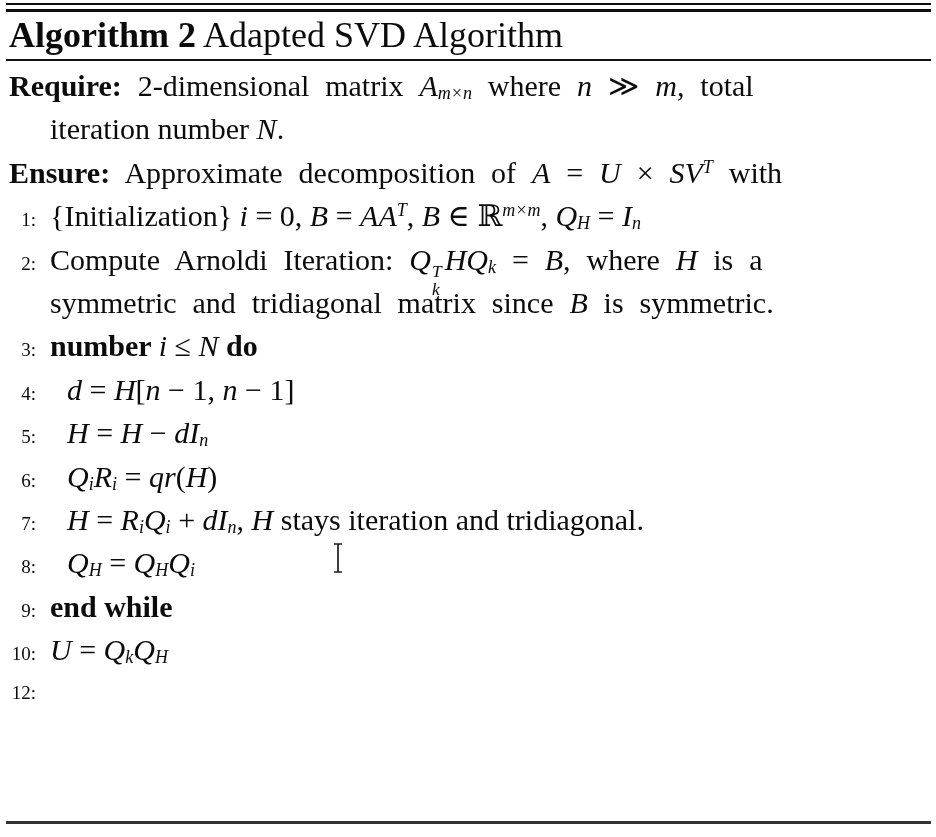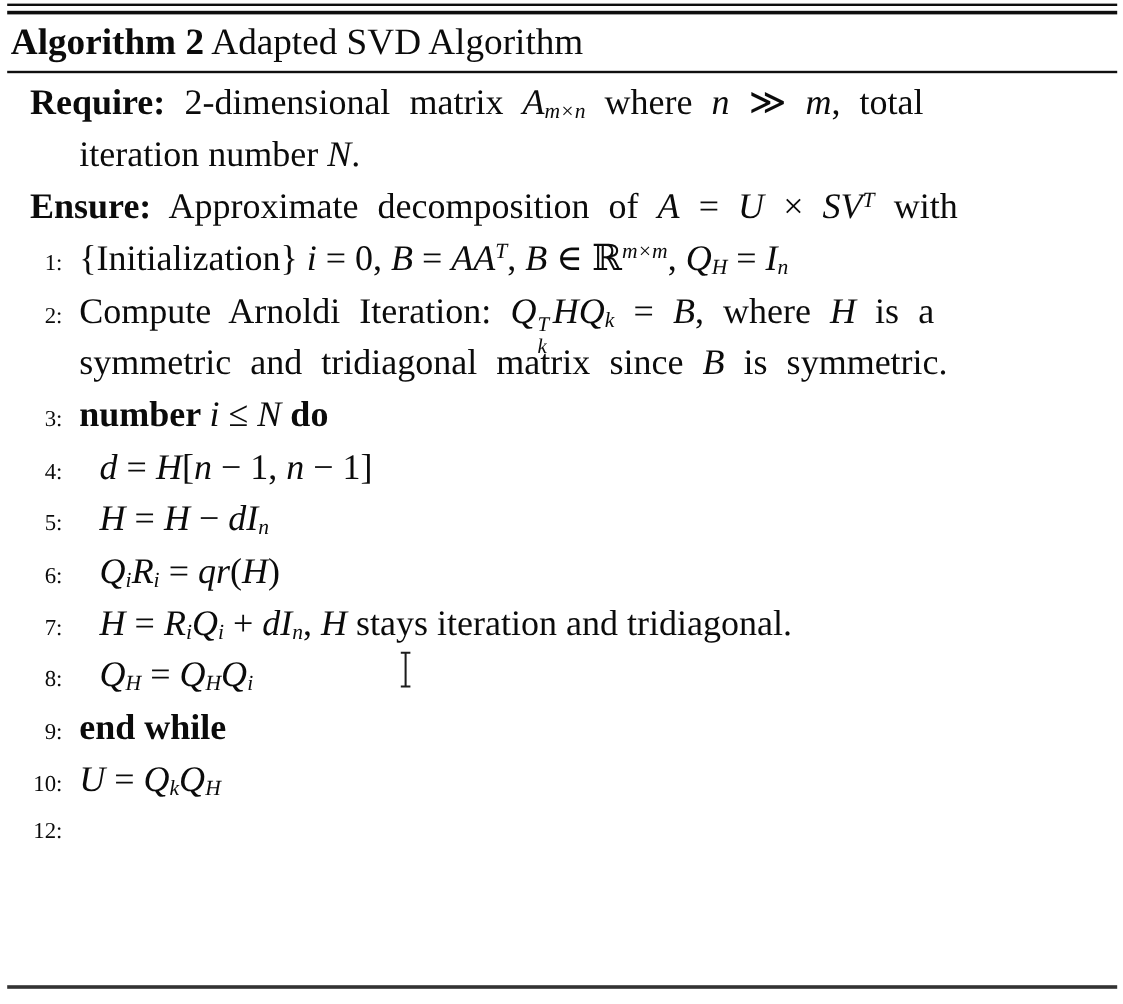--- a/index.html
+++ b/index.html
@@ -12,27 +12,27 @@
     overflow:hidden;
   }
   .rule{position:absolute;left:6px;right:5px;}
   .rule-top-thin{top:3px;height:2px;background:#0e0e0e;}
   .rule-top-thick{top:9px;height:3px;background:#0e0e0e;}
   .rule-header{top:59px;height:2px;background:#101010;}
   .rule-bottom{top:821px;height:3px;background:#333333;}
 
   .algo-header{
     position:absolute;left:9px;top:17px;
-    font-size:31px;line-height:36px;white-space:nowrap;
+    font-size:36px;line-height:36px;white-space:nowrap;
   }
   .bf{font-weight:bold;}
   .it{font-style:italic;}
 
   .algo-body{
-    position:absolute;left:16px;top:64px;width:823px;
+    position:absolute;left:0;top:64px;width:823px;
   }
   .row{
     display:flex;align-items:baseline;
     height:43.4px;line-height:43.4px;
     font-size:30px;white-space:nowrap;
   }
   .row .num{
     flex:0 0 36px;width:36px;text-align:right;
     font-size:19px;
   }

